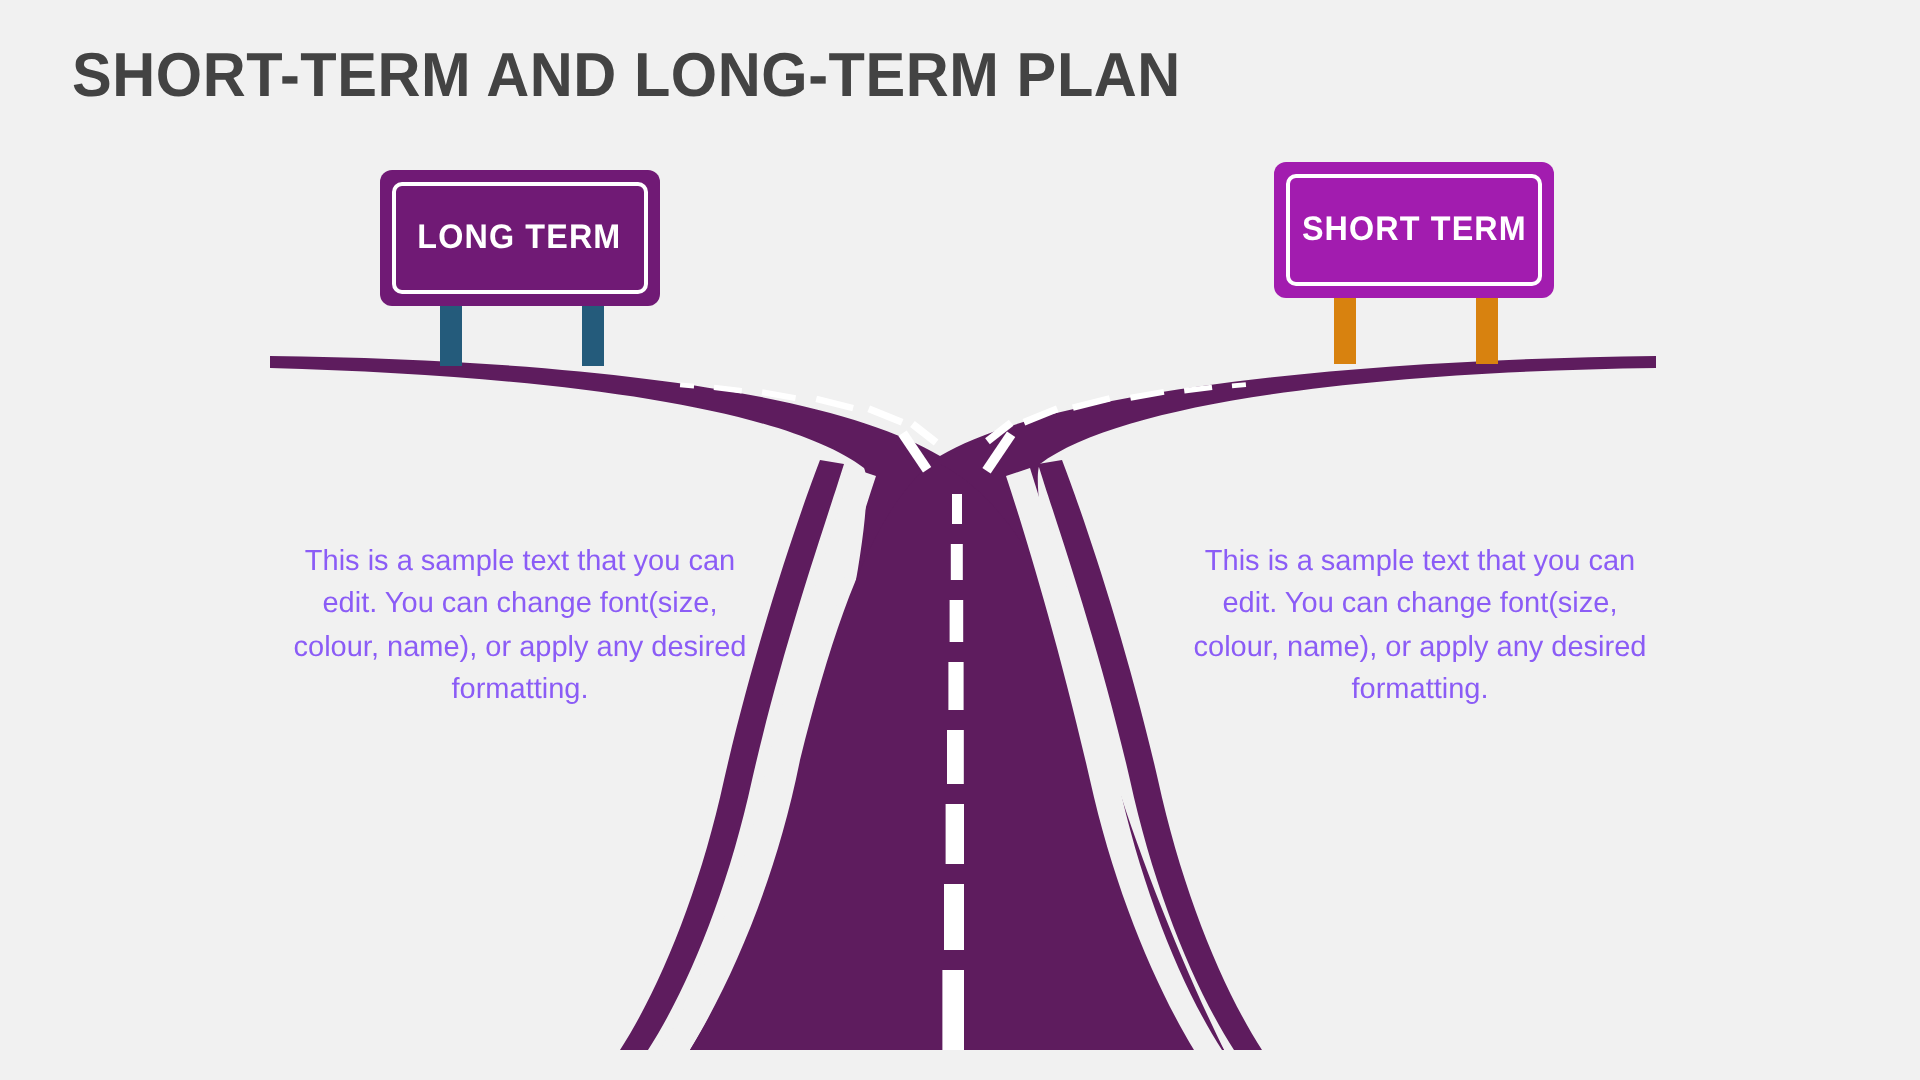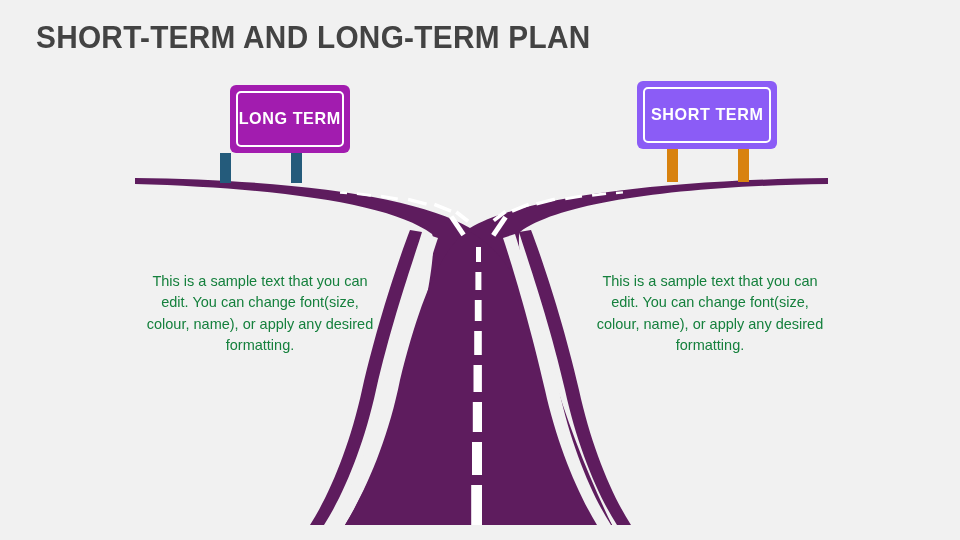--- a/index.html
+++ b/index.html
@@ -80,52 +80,51 @@
     width: 11px;
   }
 
   #sign-long {
     left: 190px;
     top: 85px;
     width: 140px;
     height: 68px;
   }
   #sign-long .sign-board {
-    width: 120px;
-    height: 68px;
-    background: #a21caf;
-    margin-left: 40px;
+    width: 140px;
+    height: 68px;
+    background: #701a75;
   }
   #sign-long .sign-post { background: #245b7b; }
   #sign-long .post-left  { left: 30px;  top: 68px; height: 30px; }
   #sign-long .post-right { left: 101px; top: 68px; height: 30px; }
 
   #sign-short {
     left: 637px;
     top: 81px;
     width: 140px;
     height: 68px;
   }
   #sign-short .sign-board {
     width: 140px;
     height: 68px;
-    background: #8b5cf6;
+    background: #a21caf;
   }
   #sign-short .sign-post { background: #d8820f; }
   #sign-short .post-left  { left: 30px;  top: 68px; height: 33px; }
   #sign-short .post-right { left: 101px; top: 68px; height: 33px; }
 
   
   .body-text {
     position: absolute;
     width: 240px;
     text-align: center;
     font-size: 14.5px;
     line-height: 1.47;
-    color: #15803d;
+    color: #8b5cf6;
     font-family: "Liberation Sans", sans-serif;
   }
   #text-left  { left: 140px; top: 271px; }
   #text-right { left: 590px; top: 271px; }
 </style>
 </head>
 <body>
 
 <div id="slide">
 

